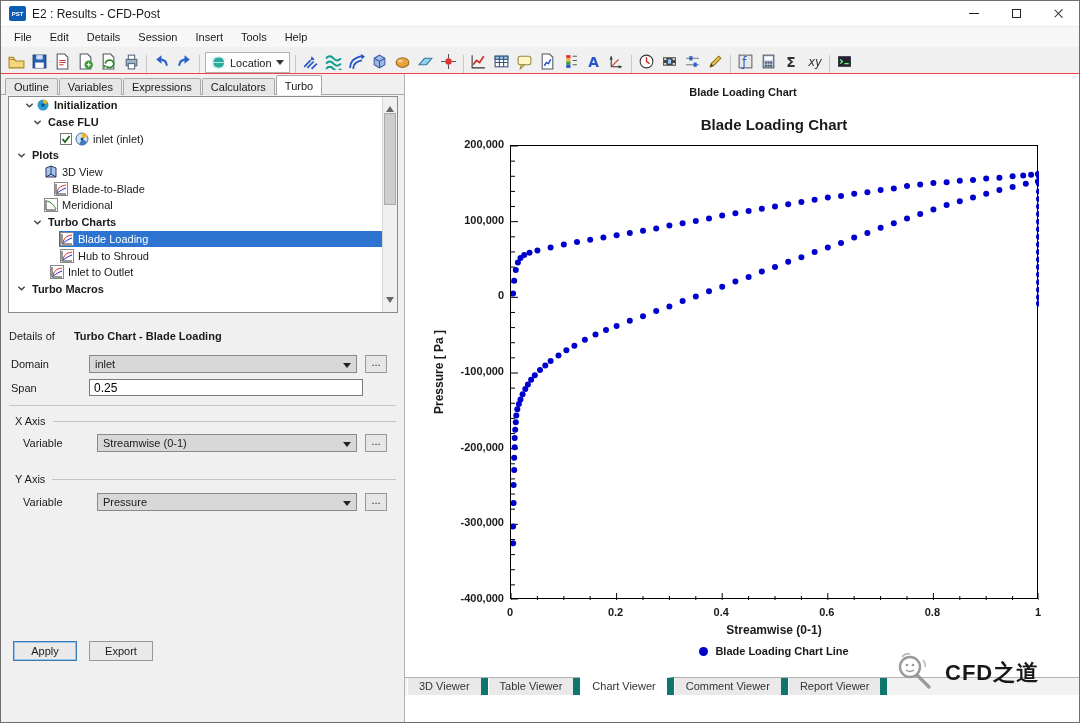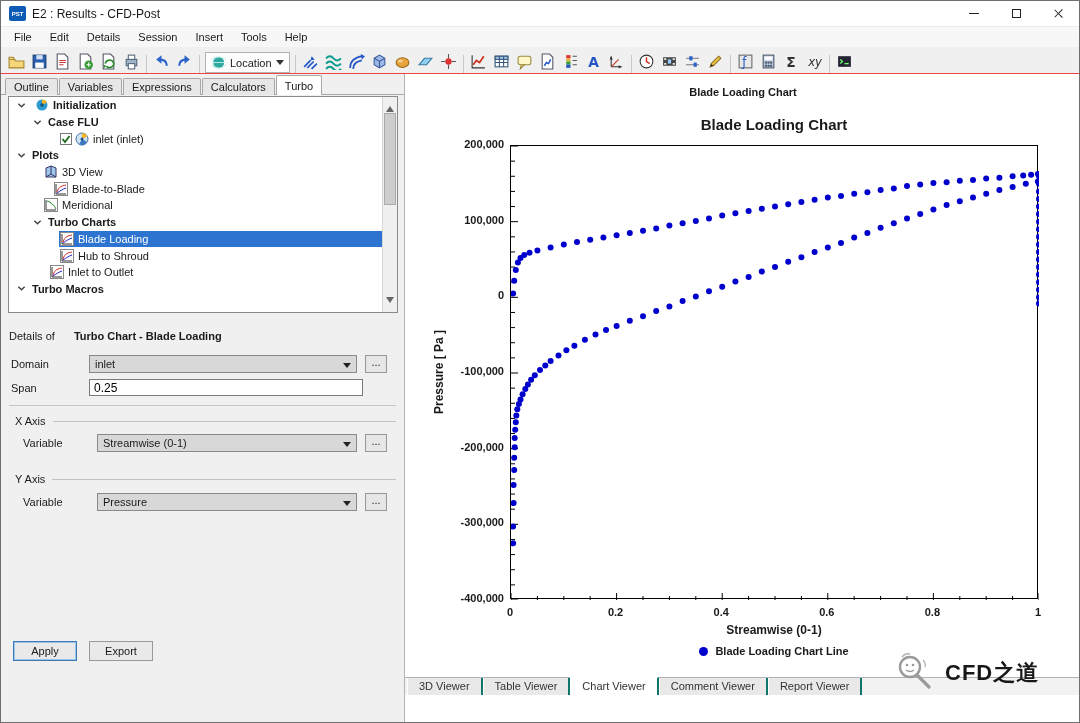--- a/index.html
+++ b/index.html
@@ -79,21 +79,21 @@
   .chart-title{position:absolute;top:42px;left:105px;width:528px;text-align:center;font-weight:bold;font-size:15px;}
   .plot{position:absolute;left:105px;top:71px;width:528px;height:454px;border:1px solid #000;}
   .plot svg{position:absolute;left:0;top:0;}
   .ylab{position:absolute;left:34px;top:298px;transform:translate(-50%,-50%) rotate(-90deg);font-weight:bold;font-size:12px;white-space:nowrap;}
   .xlab{position:absolute;top:549px;left:105px;width:528px;text-align:center;font-weight:bold;font-size:12px;}
   .tick-lbl{position:absolute;font-weight:bold;font-size:11px;}
   .legend{position:absolute;top:571px;left:105px;width:528px;display:flex;align-items:center;justify-content:center;gap:7px;}
   .legend-dot{width:9px;height:9px;border-radius:50%;}
   .legend-lbl{font-weight:bold;font-size:11px;}
   .vtabs{position:absolute;left:0;right:0;top:603px;height:18px;border-top:1px solid #b2b2b2;background:#f2f2f2;display:flex;padding-left:2px;}
-  .vtab{padding:2px 11px 0;background:#e9e9e9;border-right:2px solid #0f766e;border-left:1px solid #fdfdfd;color:#333;}
+  .vtab{padding:2px 11px 0;background:#e9e9e9;border-right:7px solid #0f766e;border-left:1px solid #fdfdfd;color:#333;}
   .vtab.active{background:#fff;border-top:1px solid #fff;margin-top:-1px;}
   .vtabs-rest{flex:1;}
   .watermark{position:absolute;left:488px;top:576px;display:flex;align-items:center;gap:6px;}
   .watermark svg{width:46px;height:46px;}
   .watermark-text{font-size:22px;font-weight:bold;color:#181818;letter-spacing:1px;}
 </style>
 </head>
 <body>
 
 <div class="window">
@@ -361,21 +361,21 @@
     <div class="tabs-row">
         <div class="tab">Outline</div>
         <div class="tab">Variables</div>
         <div class="tab">Expressions</div>
         <div class="tab">Calculators</div>
         <div class="tab active">Turbo</div>
       </div>
 
     <div class="tree-box">
       <div class="tree-rows">
-          <div class="tree-row" style="padding-left: 6px; gap: 7px;">
+          <div class="tree-row" style="padding-left: 14px;">
             <span class="chev">
               <svg viewBox="0 0 10 10">
                 <path d="M1.5 3L5 6.5L8.5 3" fill="none" stroke="#444" stroke-width="1.6"></path>
               </svg>
             </span>
             <span class="ti-content">
               <span class="tree-icon">
                 <svg viewBox="0 0 14 14">
                   <circle cx="7" cy="7" r="5.5" fill="#2d9bd0"></circle>
                   <path d="M7 7L7 1.5A5.5 5.5 0 0 1 12 4.5z" fill="#f0b429"></path>

